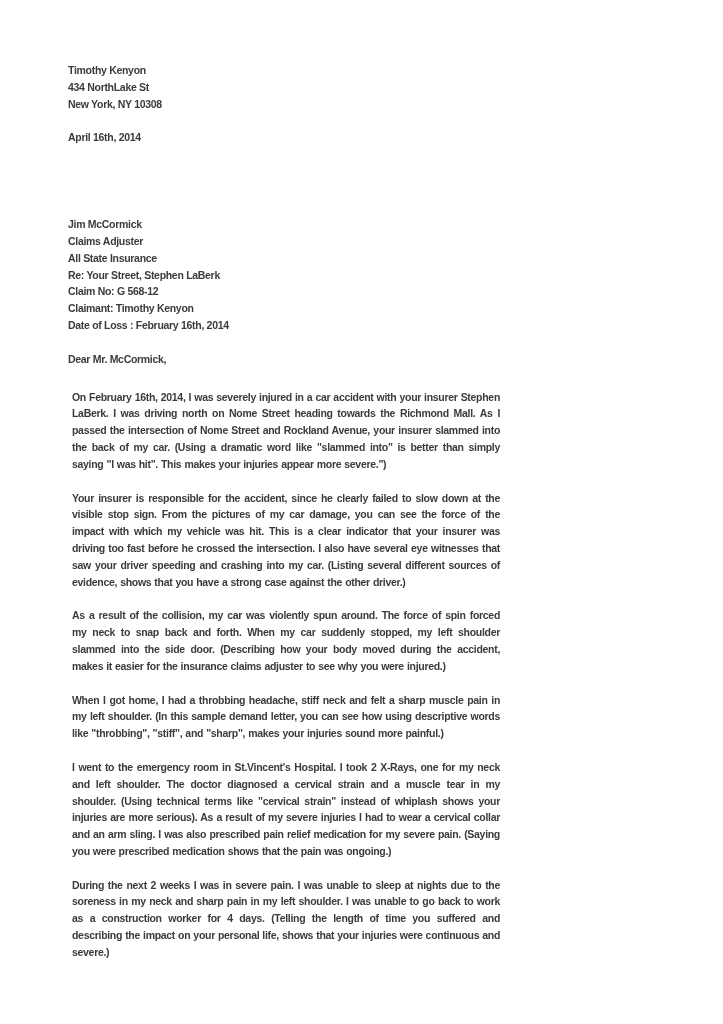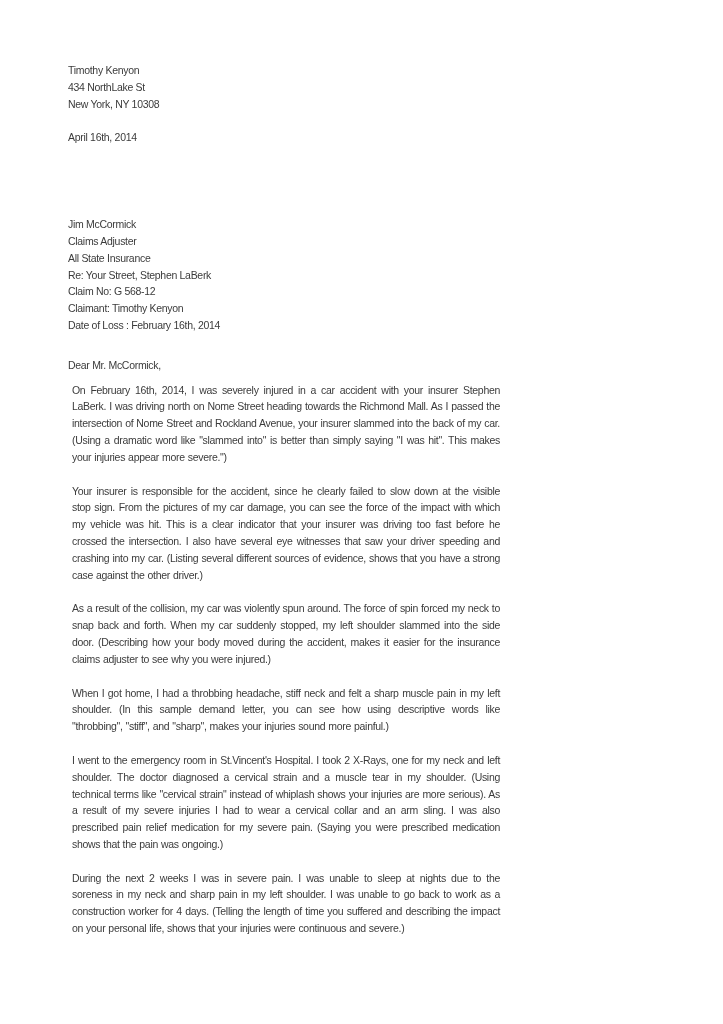--- a/index.html
+++ b/index.html
@@ -12,36 +12,37 @@
     height: 1024px;
     overflow: hidden;
     font-family: "Liberation Sans", "DejaVu Sans", sans-serif;
     color: #3b3b3b;
   }
   .page {
     position: relative;
     width: 723px;
     height: 1024px;
     background: #ffffff;
+    font-weight: bold;
   }
   .letter {
     position: absolute;
     left: 68px;
     top: 62px;
     width: 432px;
     font-size: 10.5px;
     line-height: 16.8px;
     letter-spacing: -0.3px;
   }
   .block { margin: 0; padding: 0; }
   .line { white-space: nowrap; }
   .sender-block { margin-bottom: 17px; }
   .date-line { margin-bottom: 70px; }
-  .recipient-block { margin-bottom: 23px; }
-  .salutation { margin-bottom: 8px; }
+  .recipient-block { margin-bottom: 17px; }
+  .salutation { margin-bottom: 21px; }
   .para {
     text-align: justify;
     margin: 0 0 17px 4px;
     word-spacing: 0.4px;
   }
   .para:last-child { margin-bottom: 0; }
 </style>
 </head>
 <body>
 

